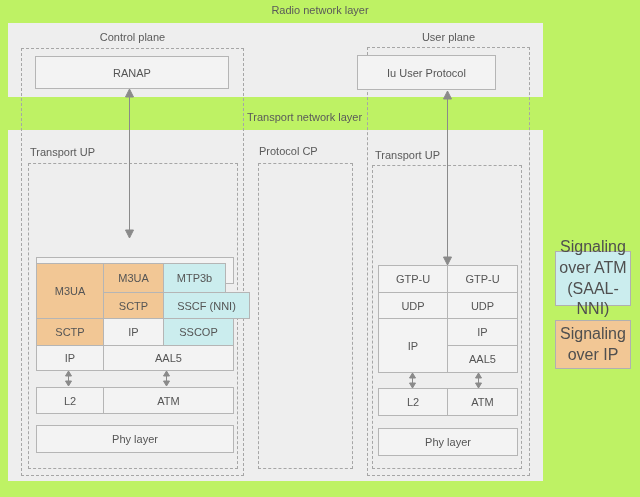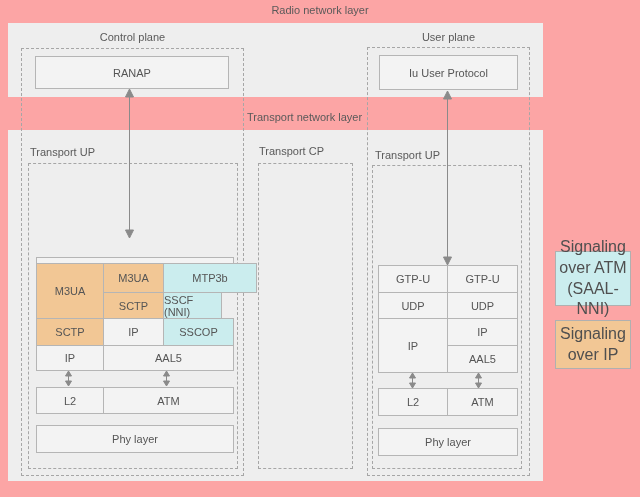--- a/index.html
+++ b/index.html
@@ -1,24 +1,24 @@
 <!DOCTYPE html>
 <html><head>
 <meta charset="utf-8">
 <style>
   html,body{margin:0;padding:0;background:#ffffff;}
-  .canvas{position:relative;width:640px;height:497px;background:#fca5a5;overflow:hidden;
+  .canvas{position:relative;width:640px;height:497px;background:#bef264;overflow:hidden;
           font-family:"Liberation Sans", sans-serif;color:#5a5a5a;}
   .band{position:absolute;background:#eeeeee;}
   .dashed{position:absolute;border:1px dashed #a6a6a6;box-sizing:border-box;}
   .lbl{position:absolute;font-size:11px;color:#5a5a5a;white-space:nowrap;}
   .lbl.center{text-align:center;}
   .cell{position:absolute;box-sizing:border-box;border:1px solid #b5b5b5;background:#f3f3f3;
         display:flex;align-items:center;justify-content:center;
-        font-size:11px;color:#555;}
+        font-size:11px;color:#555;text-align:center;}
   .orange{background:#f2c795;}
   .cyan{background:#cbedee;}
   .legendbox{position:absolute;box-sizing:border-box;border:1px solid #b0b0b0;
         display:flex;align-items:center;justify-content:center;
         font-size:16px;color:#4f4f4f;text-align:center;white-space:pre-line;line-height:1.3;}
   svg.arrows{position:absolute;left:0;top:0;pointer-events:none;}
   .arr{stroke:#8a8a8a;stroke-width:1;fill:#8a8a8a;}
 </style>
 </head>
 <body>
@@ -30,37 +30,37 @@
 
   <div class="lbl center" style="left:0;top:4px;width:640px;">Radio network layer</div>
   <div class="lbl" style="left:247px;top:111px;">Transport network layer</div>
 
   <div class="dashed" style="left:21px;top:48px;width:223px;height:428px;"></div>
   <div class="lbl center" style="left:21px;top:31px;width:223px;">Control plane</div>
   <div class="cell" style="left:35px;top:56px;width:194px;height:33px;">RANAP</div>
 
   <div class="dashed" style="left:367px;top:47px;width:163px;height:429px;"></div>
   <div class="lbl center" style="left:367px;top:31px;width:163px;">User plane</div>
-  <div class="cell" style="left:379px;top:55px;width:139px;height:35px;">Iu User Protocol</div>
+  <div class="cell" style="left:357px;top:55px;width:139px;height:35px;">Iu User Protocol</div>
 
   <div class="lbl" style="left:30px;top:146px;">Transport UP</div>
   <div class="dashed" style="left:28px;top:163px;width:210px;height:306px;"></div>
 
-  <div class="lbl" style="left:259px;top:145px;">Transport CP</div>
+  <div class="lbl" style="left:259px;top:145px;">Protocol CP</div>
   <div class="dashed" style="left:258px;top:163px;width:95px;height:306px;"></div>
 
   <div class="lbl" style="left:375px;top:149px;">Transport UP</div>
   <div class="dashed" style="left:372px;top:165px;width:150px;height:304px;"></div>
 
   <div class="cell" style="left:36px;top:237px;width:198px;height:27px;margin-top:20px;">SCCP</div>
   <div class="cell orange" style="left:36px;top:263px;width:68px;height:56px;">M3UA</div>
   <div class="cell orange" style="left:103px;top:263px;width:61px;height:30px;">M3UA</div>
-  <div class="cell cyan" style="left:163px;top:263px;width:94px;height:30px;">MTP3b</div>
+  <div class="cell cyan" style="left:163px;top:263px;width:63px;height:30px;">MTP3b</div>
   <div class="cell orange" style="left:103px;top:292px;width:61px;height:27px;">SCTP</div>
-  <div class="cell cyan" style="left:163px;top:292px;width:59px;height:27px;">SSCF (NNI)</div>
+  <div class="cell cyan" style="left:163px;top:292px;width:87px;height:27px;">SSCF (NNI)</div>
   <div class="cell orange" style="left:36px;top:318px;width:68px;height:28px;">SCTP</div>
   <div class="cell" style="left:103px;top:318px;width:61px;height:28px;">IP</div>
   <div class="cell cyan" style="left:163px;top:318px;width:71px;height:28px;">SSCOP</div>
   <div class="cell" style="left:36px;top:345px;width:68px;height:26px;">IP</div>
   <div class="cell" style="left:103px;top:345px;width:131px;height:26px;">AAL5</div>
   <div class="cell" style="left:36px;top:387px;width:68px;height:27px;">L2</div>
   <div class="cell" style="left:103px;top:387px;width:131px;height:27px;">ATM</div>
   <div class="cell" style="left:36px;top:425px;width:198px;height:28px;">Phy layer</div>
 
   <div class="cell" style="left:378px;top:265px;width:70px;height:28px;">GTP-U</div>

